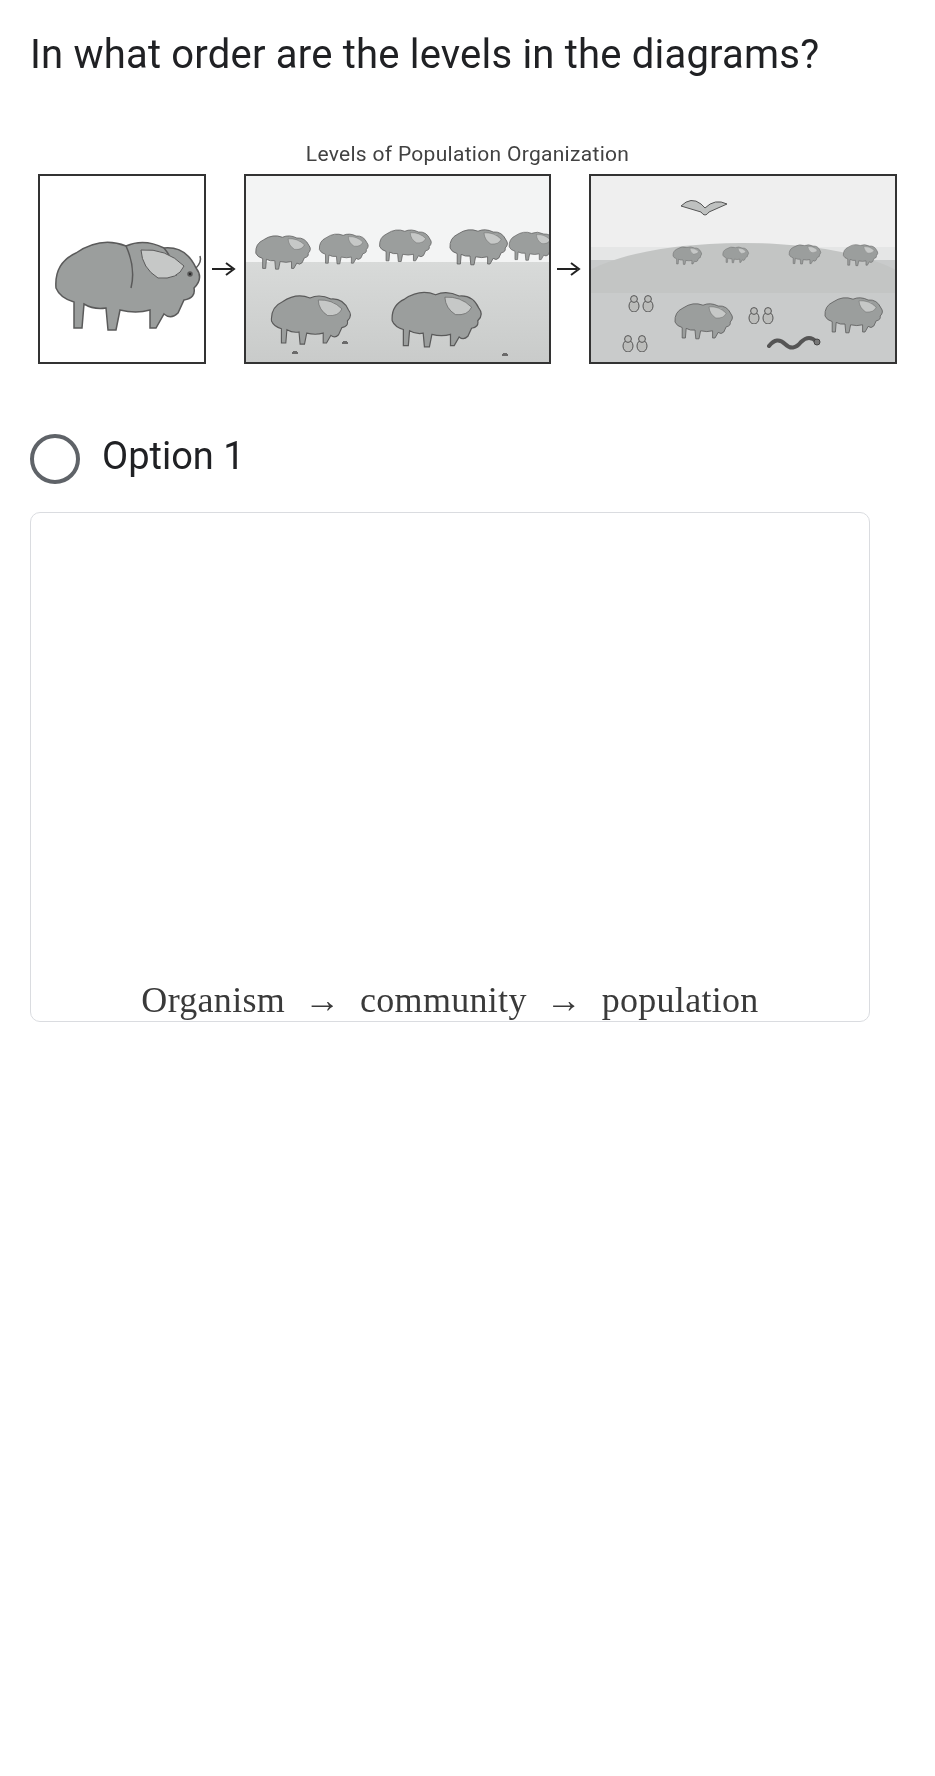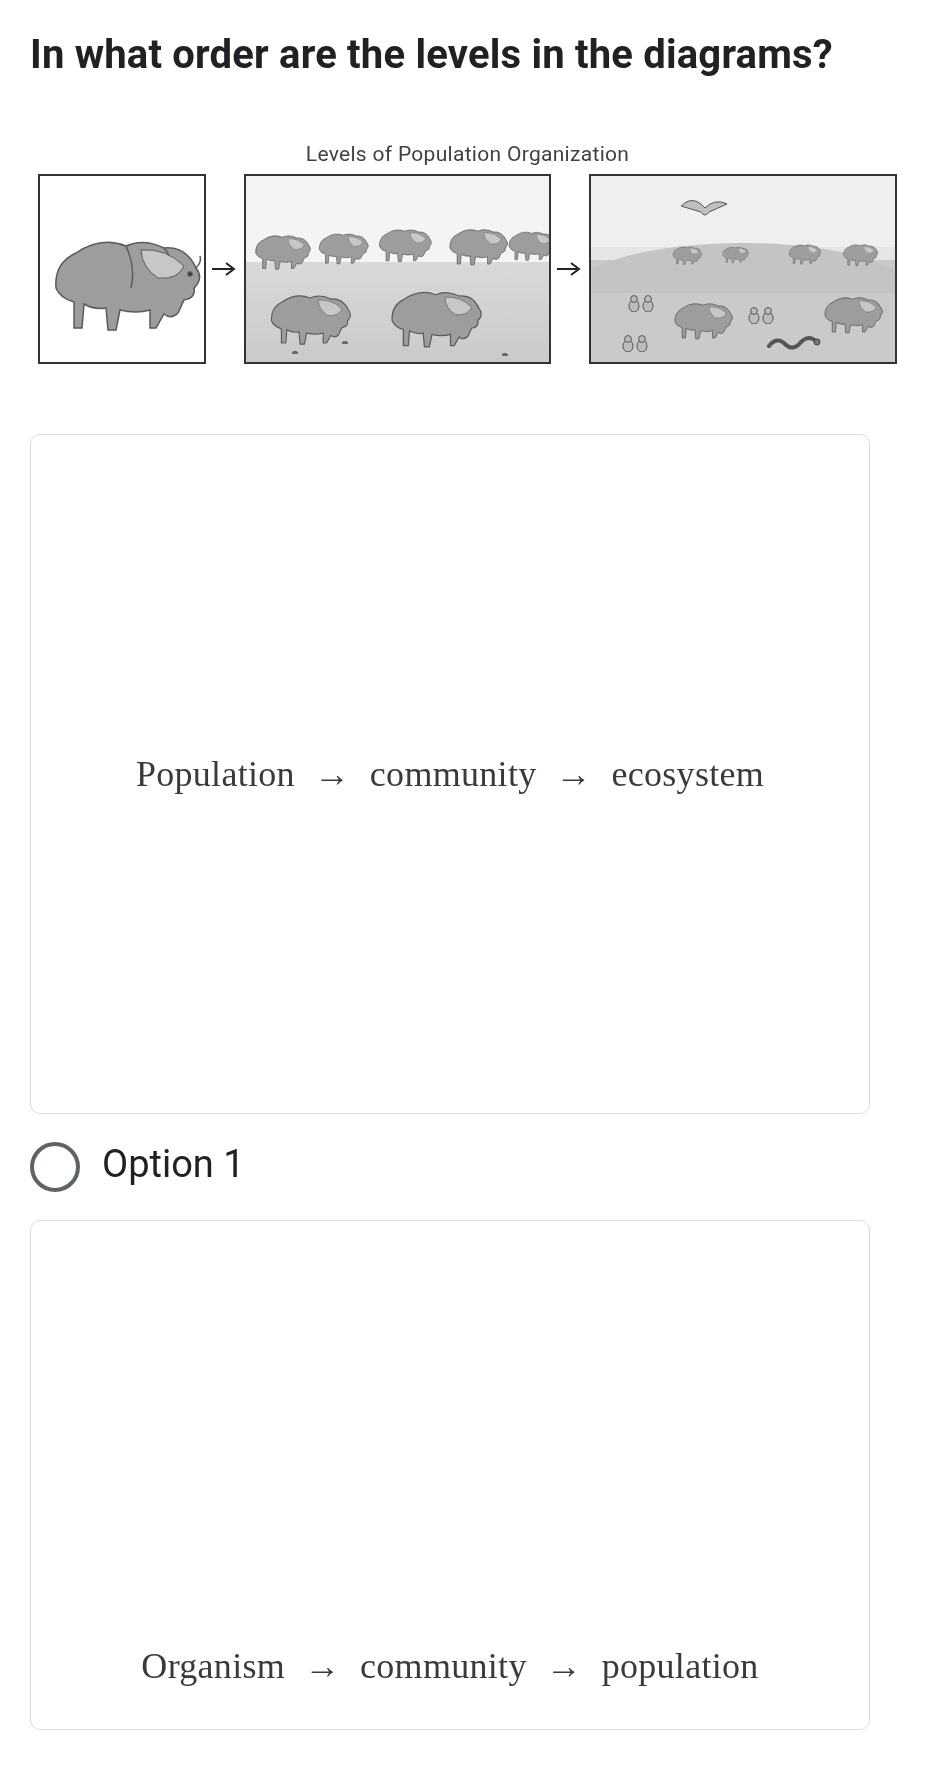--- a/index.html
+++ b/index.html
@@ -8,21 +8,21 @@
     padding: 0;
     width: 935px;
     font-family: Roboto, Arial, sans-serif;
     color: #202124;
     background: #fff;
   }
   .container { padding: 28px 30px 0 30px; }
   .question {
     font-size: 40px;
     line-height: 1.35;
-    font-weight: 700;
+    font-weight: 400;
     margin-bottom: 60px;
     letter-spacing: 0.2px;
   }
 
   
   .diagram-wrap { width: 100%; margin-bottom: 70px; }
   .diagram-caption {
     text-align: center;
     font-size: 21px;
     color: #424242;
@@ -103,21 +103,20 @@
   }
 
   .option-card2 {
     border: 1px solid #dadce0;
     border-radius: 10px;
     width: 840px;
     height: 510px;
     display:flex;
     align-items:flex-end;
     justify-content:center;
-    padding-bottom: 42px;
   }
 </style>
 </head>
 <body>
 
 <div class="container">
 
   <div class="question">In what order are the levels in the diagrams?</div>
 
   <div class="diagram-wrap">
@@ -281,29 +280,20 @@
         <div class="snake" style="left:176px; bottom:8px;">
           <svg width="54" height="18" viewBox="0 0 54 18">
             <path d="M2,14 Q10,4 18,12 Q26,20 34,10 Q42,2 50,10" stroke="#555" stroke-width="4" fill="none" stroke-linecap="round"></path>
             <circle cx="50" cy="10" r="3" fill="#777" stroke="#444"></circle>
           </svg>
         </div>
       </div>
     </div>
   </div>
 
-  <div class="option-card">
-    <div class="card-text">
-      <span>Population</span>
-      <span class="card-arrow">→</span>
-      <span>community</span>
-      <span class="card-arrow">→</span>
-      <span>ecosystem</span>
-    </div>
-  </div>
 
   <div class="radio-row">
     <span class="radio"></span>
     <span class="radio-label">Option 1</span>
   </div>
 
   <div class="option-card2">
     <div class="card-text">
       <span>Organism</span>
       <span class="card-arrow">→</span>

